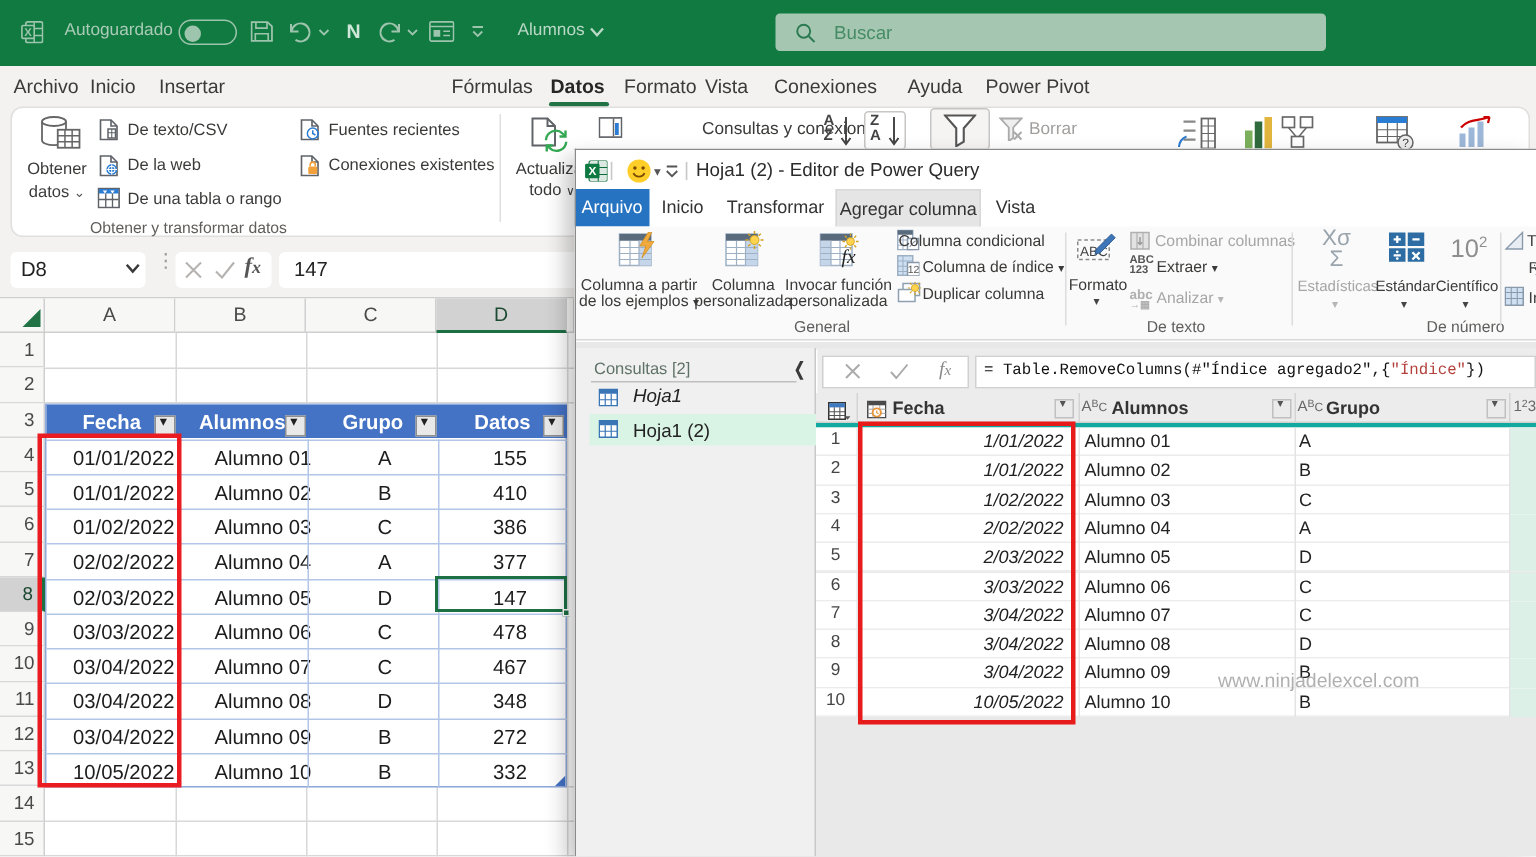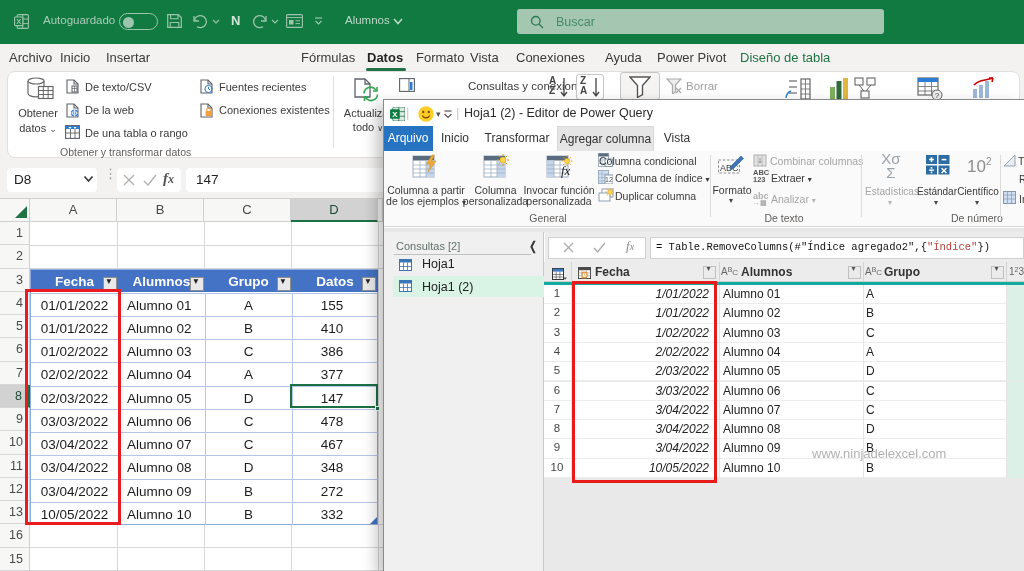--- a/index.html
+++ b/index.html
@@ -23,21 +23,21 @@
   .wbox { position:absolute; background:#fff; border-radius:4px; }
   
   #sheet { left:0; top:199px; width:383px; height:372px; background:#fff; }
   .colhead { position:absolute; top:0; height:23px; background:#f7f7f6; border-right:1px solid #cfcfcf; border-bottom:1px solid #cfcfcf; font-size:13px; color:#4a4a4a; text-align:center; line-height:22px; }
   .rowhead { position:absolute; left:0; width:30px; background:#f7f7f6; border-right:1px solid #cfcfcf; border-bottom:1px solid #d8d8d8; font-size:12.5px; color:#4a4a4a; text-align:right; padding-right:6px; line-height:23px; }
   .gl { position:absolute; background:#d8d8d8; }
   .thead { top:0; height:22.5px; line-height:23px; color:#fff; font-weight:bold; font-size:13.5px; text-align:center; }
   .fbox { position:absolute; top:7px; width:14px; height:14px; background:#e9e9e9; border:1px solid #8f8f8f; }
   .fbox:after { content:"\25BE"; position:absolute; left:2.5px; top:-3px; font-size:9.5px; color:#222; }
   .trow { position:absolute; left:0; width:347px; height:23.25px; border-top:1px solid #b4c6e7; font-size:13.5px; color:#1c1c1c; }
-  .td { position:absolute; top:1px; line-height:22px; }
+  .td { position:absolute; top:1px; line-height:22px;padding-left:16px; }
   .td.d { left:0; width:87px; text-align:center; }
   .td.n { left:96px; }
   .td.g { left:174px; width:87px; text-align:center; }
   .td.v { left:261px; width:80px; text-align:center; }
   
   #pqwin { left:383px; top:99px; width:641px; height:472px; background:#fff; box-shadow:-6px 6px 14px rgba(0,0,0,.25); overflow:hidden; }
   .pq { position:absolute; } 
   .pqtab { top:27px; height:25px; font-size:12px; color:#333; text-align:center; line-height:25px; }
   .rbt { font-size:10.5px; color:#3b3a39; text-align:center; line-height:11.3px; white-space:nowrap; }
   .rbs { font-size:10.5px; color:#3b3a39; white-space:nowrap; }
@@ -122,21 +122,20 @@
   <div class="mtab" style="left:60px;">Inicio</div>
   <div class="mtab" style="left:106px;">Insertar</div>
   <div class="mtab" style="left:301px;">Fórmulas</div>
   <div class="mtab" style="left:367px;font-weight:bold;color:#262626;">Datos</div>
   <div class="abs" style="left:366px;top:24px;width:40px;height:3px;background:#217346;border-radius:2px;"></div>
   <div class="mtab" style="left:416px;">Formato</div>
   <div class="mtab" style="left:470px;">Vista</div>
   <div class="mtab" style="left:516px;">Conexiones</div>
   <div class="mtab" style="left:605px;">Ayuda</div>
   <div class="mtab" style="left:657px;">Power Pivot</div>
-  <div class="mtab" style="left:740px;color:#217346;">Diseño de tabla</div>
 </div>
 
 <div class="abs" id="ribbon">
     <div id="ribbonpanel"></div>
 
   <svg class="abs" style="left:27px;top:5px" width="27" height="25" viewBox="0 0 27 25">
     <path d="M1 4 V16.5 c0 1.8 3.6 3.3 8 3.3 s8-1.5 8-3.3 V4" fill="#fff" stroke="#666" stroke-width="1.2"></path>
     <ellipse cx="9" cy="4" rx="8" ry="3" fill="#fff" stroke="#666" stroke-width="1.2"></ellipse>
     <rect x="11.5" y="9.5" width="14.5" height="12" fill="#fff" stroke="#666" stroke-width="1.2"></rect>
     <path d="M11.5 13.5 h14.5 M11.5 17.5 h14.5 M16.3 9.5 v12 M21.1 9.5 v12" stroke="#666" stroke-width="1"></path>
@@ -303,21 +302,21 @@
   <div class="rowhead" style="top:92.75px;height:23.25px;">4</div>
   <div class="rowhead" style="top:116px;height:23.25px;">5</div>
   <div class="rowhead" style="top:139.25px;height:23.25px;">6</div>
   <div class="rowhead" style="top:162.5px;height:23.25px;">7</div>
   <div class="rowhead" style="top:185.75px;height:23.25px;background:#d2d2d2;border-right:2px solid #1d7044;color:#1d4a33;">8</div>
   <div class="rowhead" style="top:209px;height:23.25px;">9</div>
   <div class="rowhead" style="top:232.25px;height:23.25px;">10</div>
   <div class="rowhead" style="top:255.5px;height:23.25px;">11</div>
   <div class="rowhead" style="top:278.75px;height:23.25px;">12</div>
   <div class="rowhead" style="top:302px;height:23.25px;">13</div>
-  <div class="rowhead" style="top:325.25px;height:23.25px;">16</div>
+  <div class="rowhead" style="top:325.25px;height:23.25px;">14</div>
   <div class="rowhead" style="top:348.5px;height:23.25px;">15</div>
 
   <div class="abs" id="xltable" style="left:30px;top:69.5px;width:348px;height:256px;border:1px solid #8ea9db;background:#fff;">
     <div class="abs" style="left:0;top:0;width:347px;height:22.5px;background:#4472c4;"></div>
     <div class="abs thead" style="left:0px;width:87px;">Fecha</div>
     <div class="abs thead" style="left:87px;width:87px;">Alumnos</div>
     <div class="abs thead" style="left:174px;width:87px;">Grupo</div>
     <div class="abs thead" style="left:261px;width:86px;">Datos</div>
     <div class="fbox" style="left:72px;"></div>
       <div class="fbox" style="left:159px;"></div>
@@ -564,21 +563,21 @@
   <div class="pq" style="left:0;top:133px;width:161px;height:339px;background:#f0f0f0;border-right:1px solid #c8c8c8;"></div>
   <div class="pq" style="left:13px;top:141px;font-size:11px;color:#5f7268;">Consultas [2]</div>
   <div class="pq" style="left:11px;top:155px;width:137px;height:1px;background:#bfbfbf;"></div>
   <div class="pq" style="left:145px;top:140px;font-size:12px;color:#3a3a3a;font-weight:bold;">❬</div>
   <div class="pq" style="left:10px;top:177px;width:151px;height:20.5px;background:#d9f3e5;"></div>
   <svg class="pq" style="left:16px;top:159.5px" width="13" height="12" viewBox="0 0 13 12">
       <rect x=".5" y=".5" width="12" height="11" fill="#fff" stroke="#3a76b5"></rect>
       <rect x=".5" y=".5" width="12" height="3" fill="#3a76b5"></rect>
       <path d="M4.5 3.5 v8 M8.5 3.5 v8 M.5 7.5 h12" stroke="#3a76b5" stroke-width=".8"></path>
     </svg>
-  <div class="pq" style="left:39px;top:158px;font-size:12.5px;color:#222;">Hoja1</div>
+  <div class="pq" style="left:39px;top:158px;font-size:12.5px;color:#222;font-style:italic;">Hoja1</div>
   <svg class="pq" style="left:16px;top:181px" width="13" height="12" viewBox="0 0 13 12">
       <rect x=".5" y=".5" width="12" height="11" fill="#fff" stroke="#3a76b5"></rect>
       <rect x=".5" y=".5" width="12" height="3" fill="#3a76b5"></rect>
       <path d="M4.5 3.5 v8 M8.5 3.5 v8 M.5 7.5 h12" stroke="#3a76b5" stroke-width=".8"></path>
     </svg>
   <div class="pq" style="left:39px;top:180.5px;font-size:12.5px;color:#222;">Hoja1 (2)</div>
 
   <div class="pq" style="left:162px;top:133px;width:479px;height:30px;background:#ececec;"></div>
   <div class="pq" style="left:165px;top:138px;width:98px;height:22px;background:#fff;border:1px solid #d0d0d0;"></div>
   <svg class="pq" style="left:180px;top:143px" width="11" height="11" viewBox="0 0 11 11">

